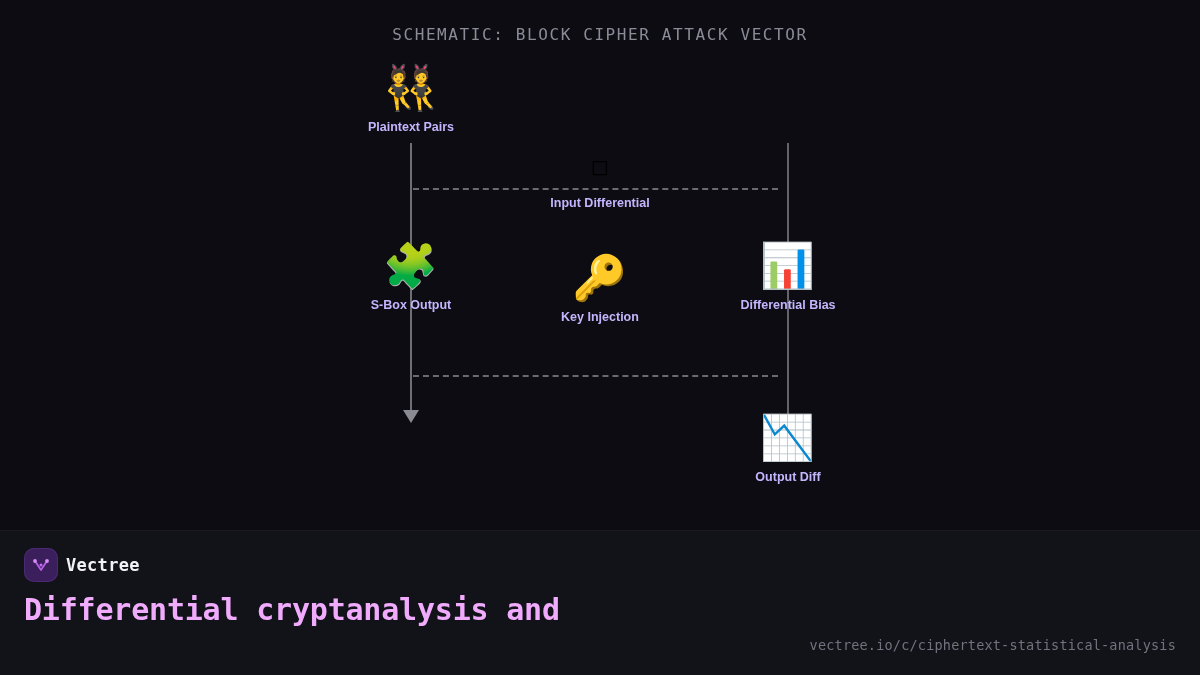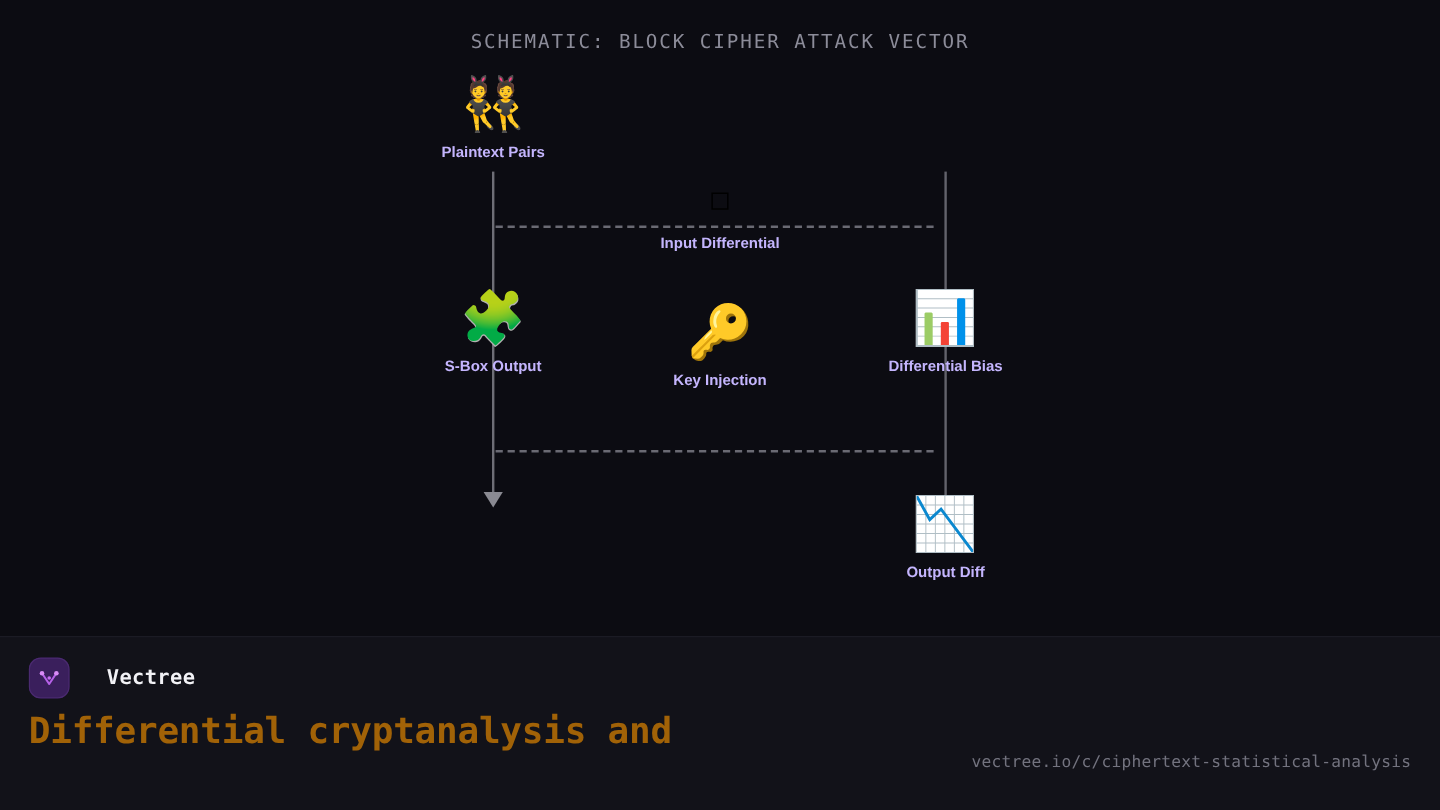--- a/index.html
+++ b/index.html
@@ -56,40 +56,40 @@
   }
 
   
   .footer{
     position:absolute; left:0; bottom:0; width:1200px; height:145px;
     background:#121219;
     border-top:1px solid #1b1b24;
   }
   .brand{
     position:absolute; left:24px; top:17px;
-    display:flex; align-items:center; gap:31px;
+    display:flex; align-items:center; gap:8px;
   }
   .logo{
     width:34px; height:34px; border-radius:10px;
     background:#3a1f5c;
     display:flex; align-items:center; justify-content:center;
     box-shadow:0 0 0 1px #4a2a70 inset;
   }
   .brand-name{
     font-family:"DejaVu Sans Mono","Liberation Mono",monospace;
     font-size:17px; font-weight:bold; color:#f2f2f6; letter-spacing:.3px;
   }
   .headline{
     position:absolute; left:24px; top:62px; width:760px;
     font-family:"DejaVu Sans Mono","Liberation Mono",monospace;
     font-weight:bold; font-size:30px; line-height:33px;
-    color:#a16207; letter-spacing:-.2px;
+    color:#f0abfc; letter-spacing:-.2px;
   }
   .url{
-    position:absolute; right:24px; bottom:32px;
+    position:absolute; right:24px; bottom:22px;
     font-family:"DejaVu Sans Mono","Liberation Mono",monospace;
     font-size:13.5px; color:#73737f; letter-spacing:.2px;
     white-space:nowrap;
   }
 </style>
 </head>
 <body>
 
 <div id="root">
 

